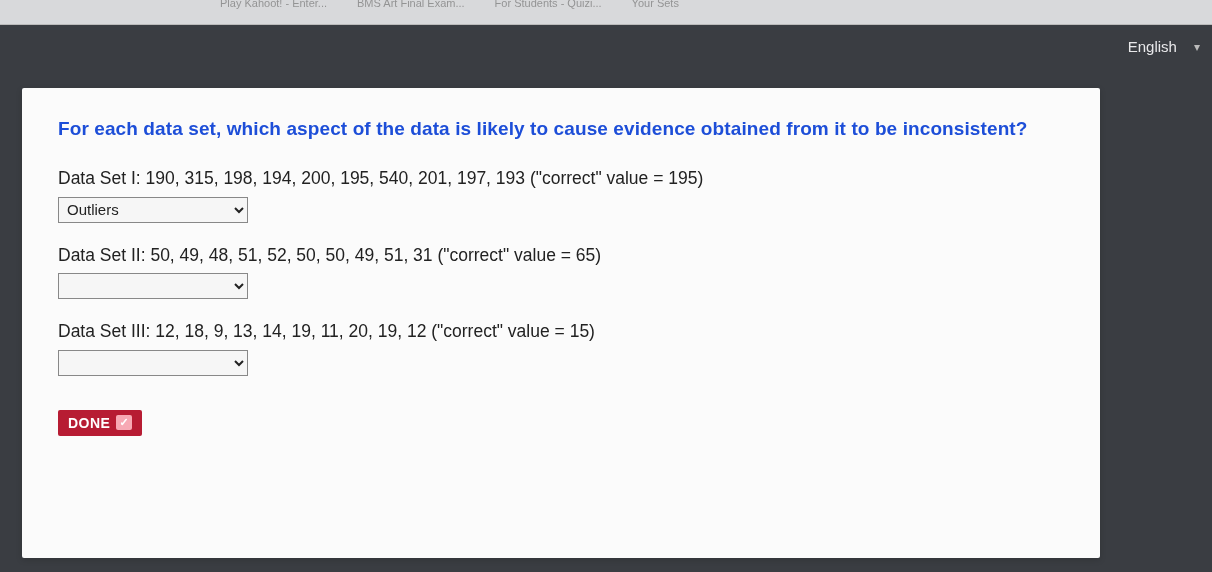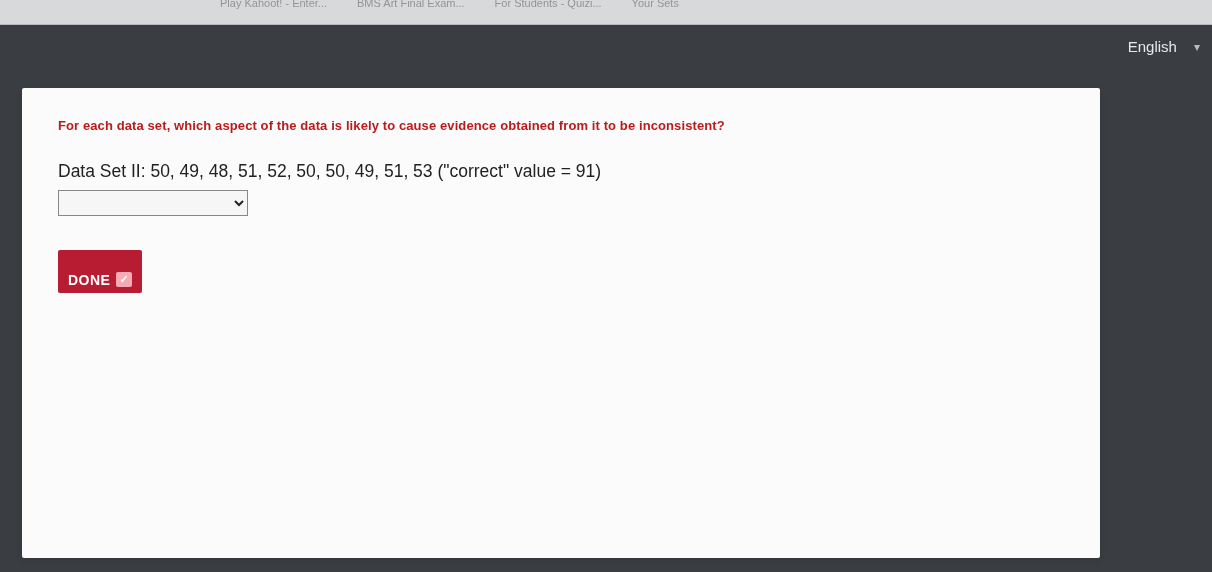--- a/index.html
+++ b/index.html
@@ -43,22 +43,22 @@
       left: 22px;
       top: 88px;
       width: 1078px;
       min-height: 470px;
       background: #fbfbfb;
       padding: 30px 36px 34px 36px;
       box-shadow: 0 2px 6px rgba(0,0,0,0.15);
       border-radius: 2px;
     }
     .question-text {
-      font-size: 13px;
-      color: #b91c1c;
+      font-size: 19px;
+      color: #1d4ed8;
       font-weight: 600;
       margin-bottom: 26px;
       letter-spacing: 0.1px;
     }
     .dataset-block {
       margin-bottom: 20px;
     }
     .dataset-label {
       font-size: 17.5px;
       color: #222;
@@ -75,21 +75,21 @@
       color: #222;
       appearance: auto;
     }
     .done-btn {
       display: inline-flex;
       align-items: center;
       background: #b71c33;
       color: #fff;
       font-weight: 800;
       font-size: 14px;
-      padding: 22px 10px 5px 10px;
+      padding: 5px 10px 5px 10px;
       border: none;
       border-radius: 2px;
       cursor: pointer;
       letter-spacing: 0.5px;
       margin-top: 14px;
       gap: 6px;
     }
     .done-btn .check {
       display: inline-flex;
       align-items: center;
@@ -131,26 +131,38 @@
 </div>
 
 <div class="lang-bar">
   <span>English</span>
   <span class="chev">▾</span>
 </div>
 
 <div class="content-card">
   <div class="question-text">For each data set, which aspect of the data is likely to cause evidence obtained from it to be inconsistent?</div>
 
+  <div class="dataset-block">
+    <div class="dataset-label">Data Set I: 190, 315, 198, 194, 200, 195, 540, 201, 197, 193 ("correct" value = 195)</div>
+    <select class="answer-select">
+      <option>Outliers</option>
+    </select>
+  </div>
 
   <div class="dataset-block">
-    <div class="dataset-label">Data Set II: 50, 49, 48, 51, 52, 50, 50, 49, 51, 53 ("correct" value = 91)</div>
+    <div class="dataset-label">Data Set II: 50, 49, 48, 51, 52, 50, 50, 49, 51, 31 ("correct" value = 65)</div>
     <select class="answer-select">
       <option></option>
     </select>
   </div>
 
+  <div class="dataset-block">
+    <div class="dataset-label">Data Set III: 12, 18, 9, 13, 14, 19, 11, 20, 19, 12 ("correct" value = 15)</div>
+    <select class="answer-select">
+      <option></option>
+    </select>
+  </div>
 
   <button class="done-btn">
     <span>DONE</span>
     <span class="check">✓</span>
   </button>
 </div>
 
 </body></html>

